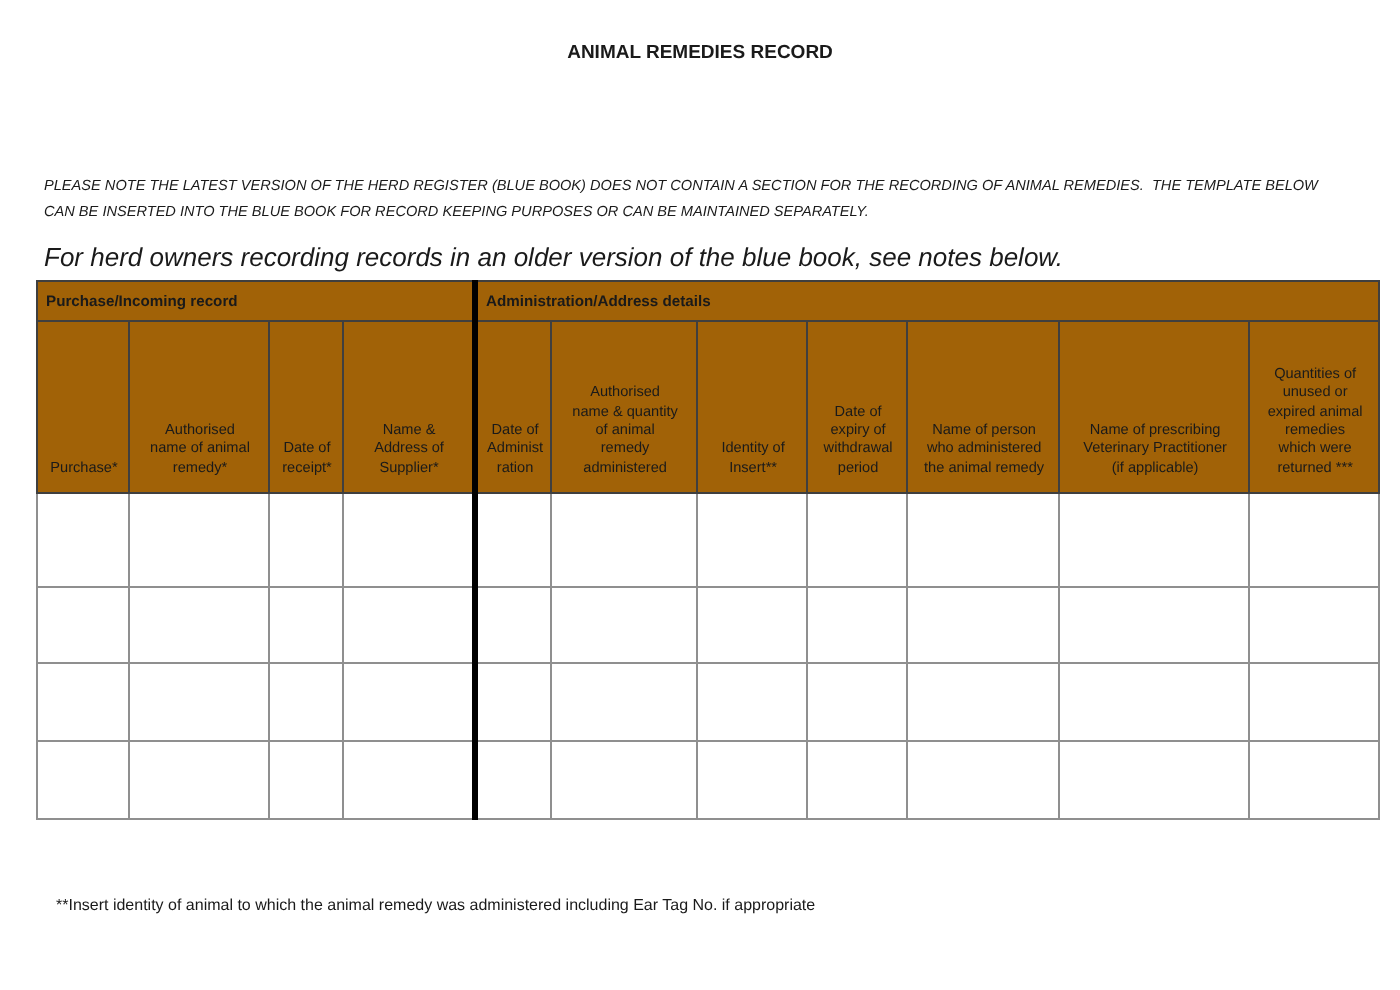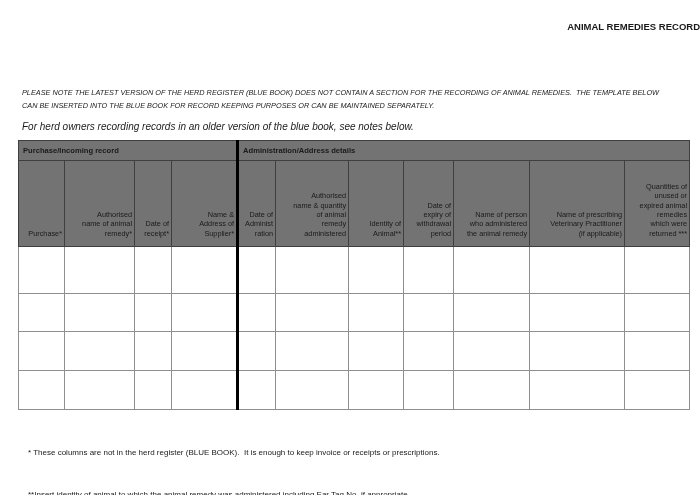--- a/index.html
+++ b/index.html
@@ -14,21 +14,21 @@
     background: #ffffff;
     color: #1a1a1a;
     font-family: "Liberation Sans", sans-serif;
     overflow: hidden;
   }
   .title {
     position: absolute;
     top: 21px;
     left: 0;
     width: 700px;
-    text-align: right;
+    text-align: center;
     font-size: 9.5px;
     font-weight: bold;
     white-space: pre;
   }
   .subtitle {
     position: absolute;
     top: 45px;
     left: 21px;
     font-size: 9.2px;
     font-weight: bold;
@@ -40,56 +40,56 @@
     left: 22px;
     font-size: 7.3px;
     font-style: italic;
     line-height: 13px;
     white-space: pre;
   }
   .notice-2 {
     position: absolute;
     top: 121px;
     left: 22px;
-    font-size: 10px;
+    font-size: 13px;
     font-style: italic;
     white-space: pre;
   }
   table.record-table {
     position: absolute;
     top: 140px;
     left: 18px;
     width: 671px;
     border-collapse: collapse;
     table-layout: fixed;
   }
   .record-table th {
     border: 1px solid #3f3f3f;
-    background: #737373;
+    background: #a16207;
   }
   .record-table td {
     border: 1px solid #8f8f8f;
     background: #ffffff;
     padding: 0;
   }
   tr.band-row th {
     height: 19px;
     font-size: 7.6px;
     font-weight: bold;
     text-align: left;
     vertical-align: middle;
     padding: 0 0 0 4px;
     white-space: pre;
   }
   tr.cols-row th {
     height: 75px;
     font-weight: normal;
     font-size: 7.3px;
     line-height: 1.28;
-    text-align: right;
+    text-align: center;
     vertical-align: bottom;
     padding: 2px 2px 8px 3px;
     white-space: pre-line;
   }
   .thick-left {
     border-left: 3px solid #000000 !important;
   }
   tbody tr:nth-child(1) { height: 47px; }
   tbody tr:nth-child(2) { height: 38px; }
   tbody tr:nth-child(3) { height: 39px; }
@@ -147,21 +147,21 @@
 Supplier*</th>
         <th class="thick-left">Date of
 Administ
 ration</th>
         <th>Authorised
 name &amp; quantity
 of animal
 remedy
 administered</th>
         <th>Identity of
-Animal**</th>
+Insert**</th>
         <th>Date of
 expiry of
 withdrawal
 period</th>
         <th>Name of person
 who administered
 the animal remedy</th>
         <th>Name of prescribing
 Veterinary Practitioner
 (if applicable)</th>
@@ -223,17 +223,16 @@
           <td></td>
           <td></td>
           <td></td>
           <td></td>
           <td></td>
         </tr>
       </tbody>
   </table>
 
   <div class="footnotes">
-    <div>* These columns are not in the herd register (BLUE BOOK).  It is enough to keep invoice or receipts or prescriptions.</div>
     <div>**Insert identity of animal to which the animal remedy was administered including Ear Tag No. if appropriate</div>
   </div>
 
 </div>
 
 </body></html>

